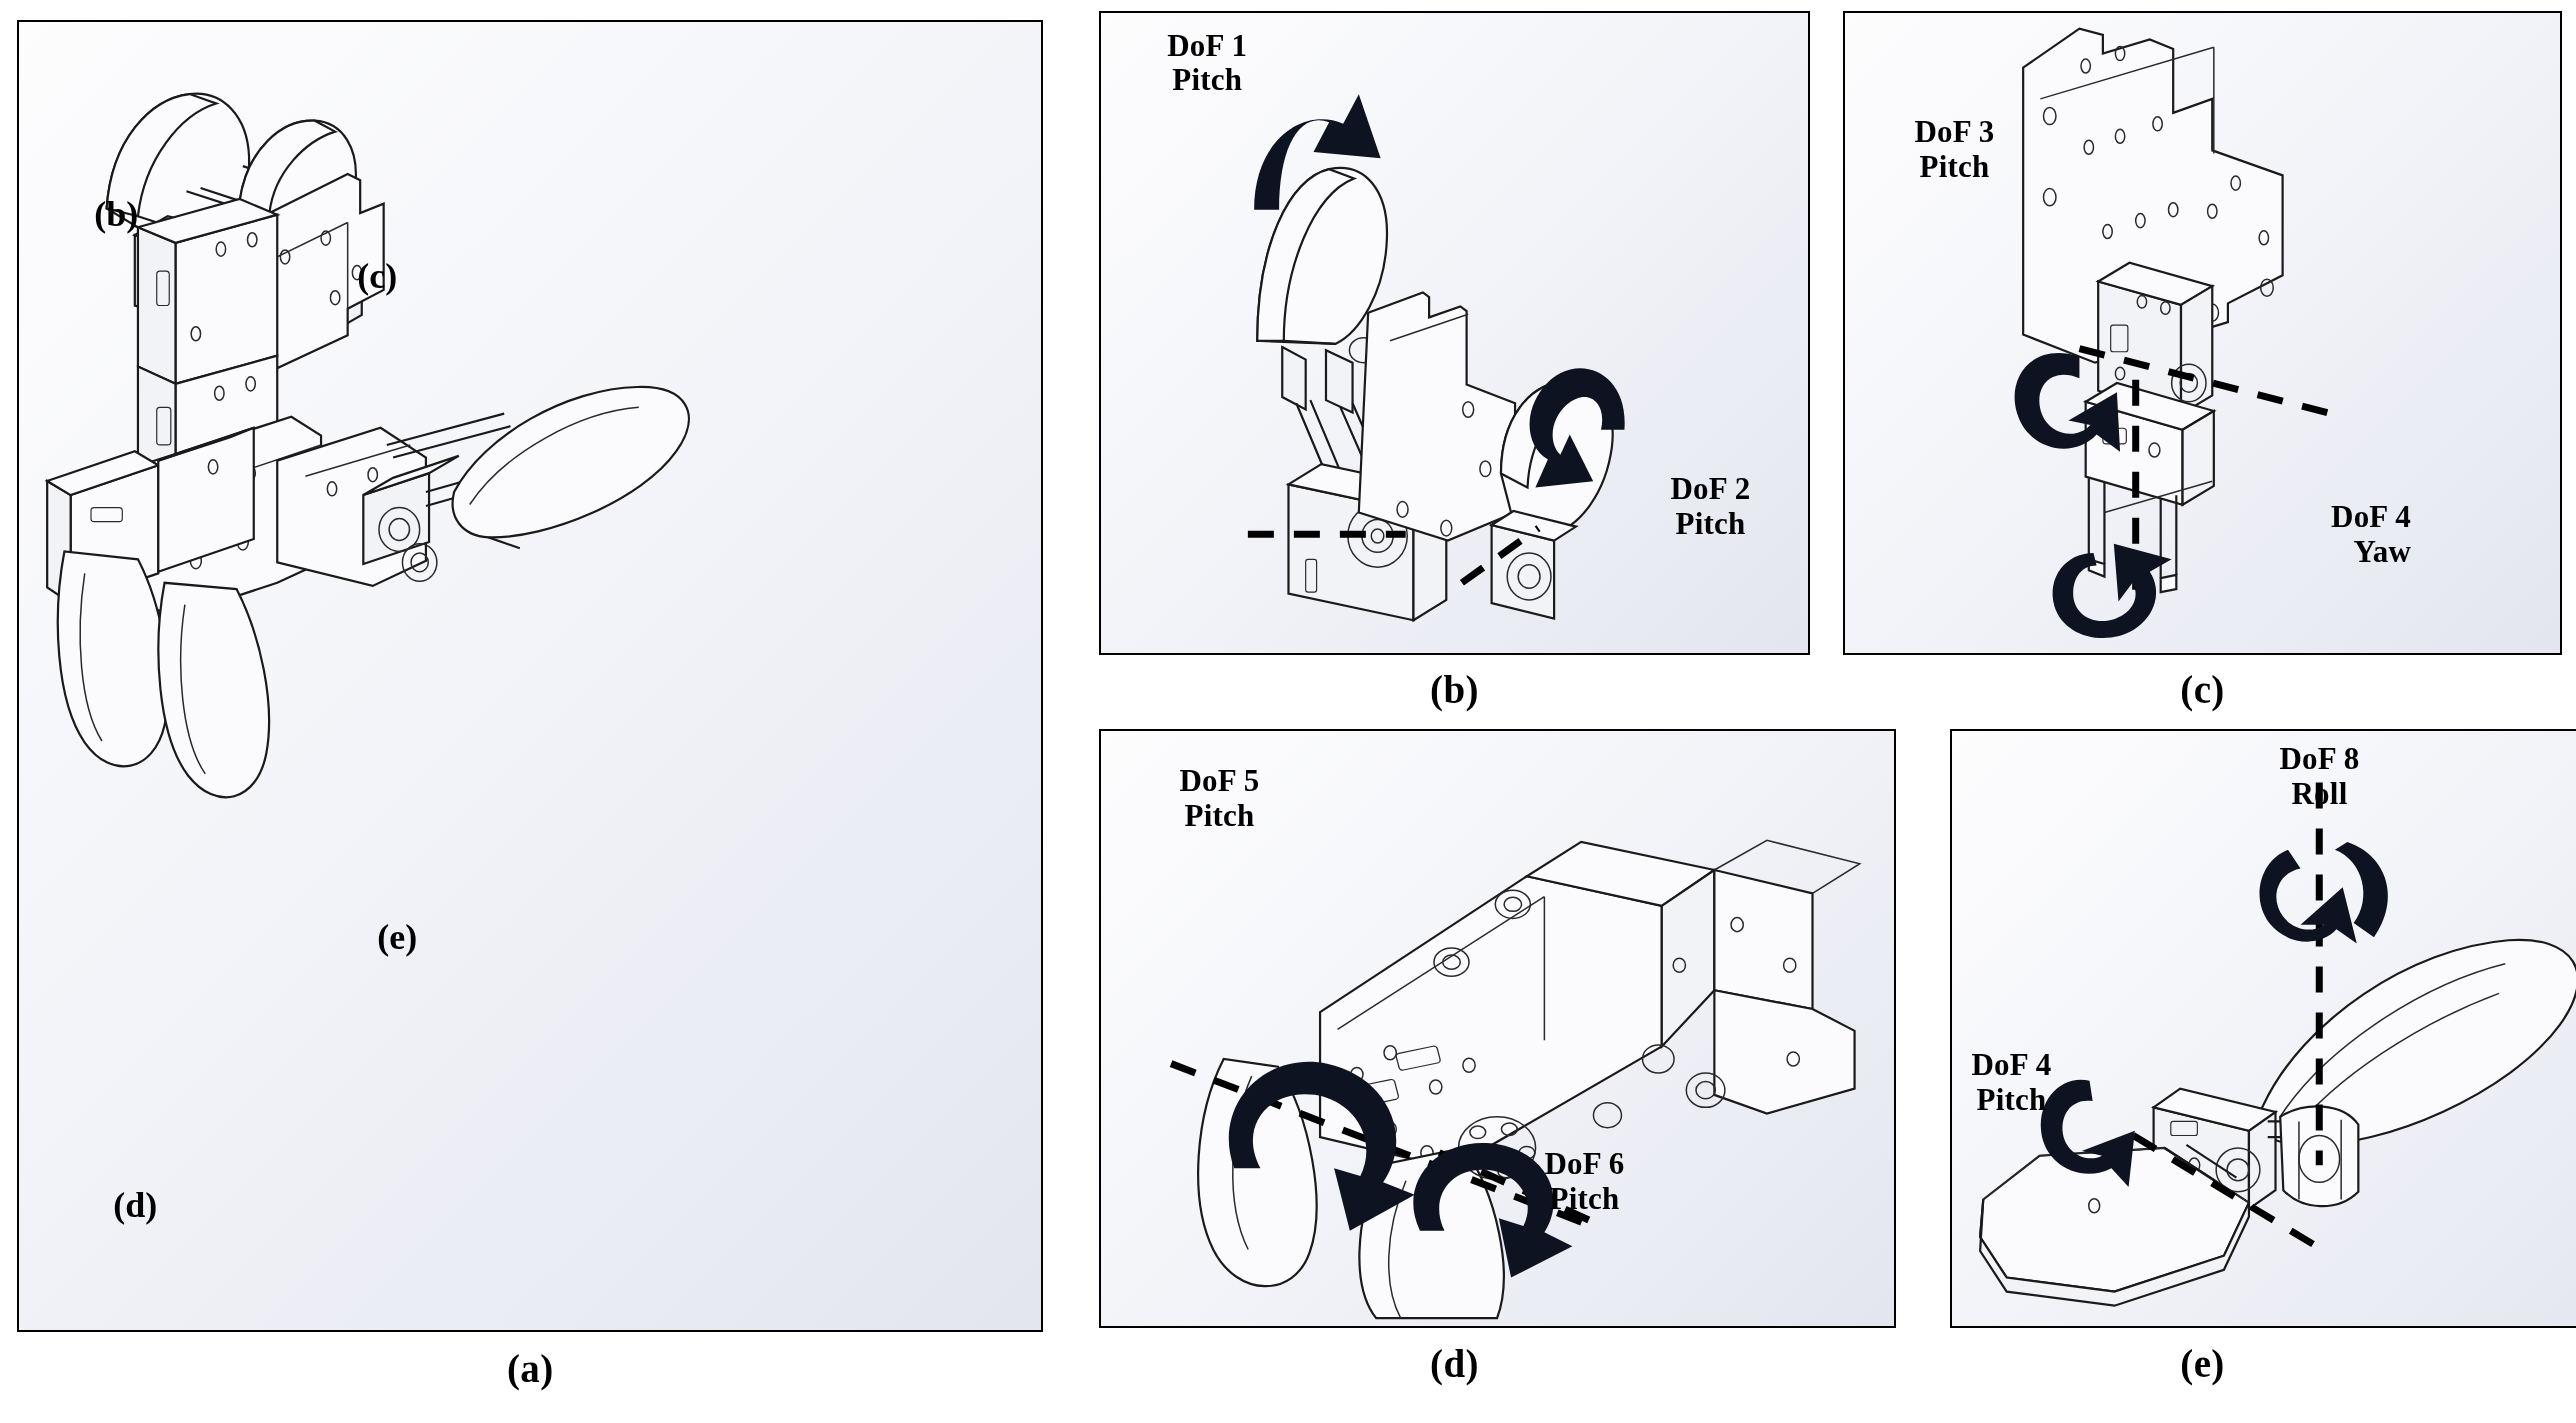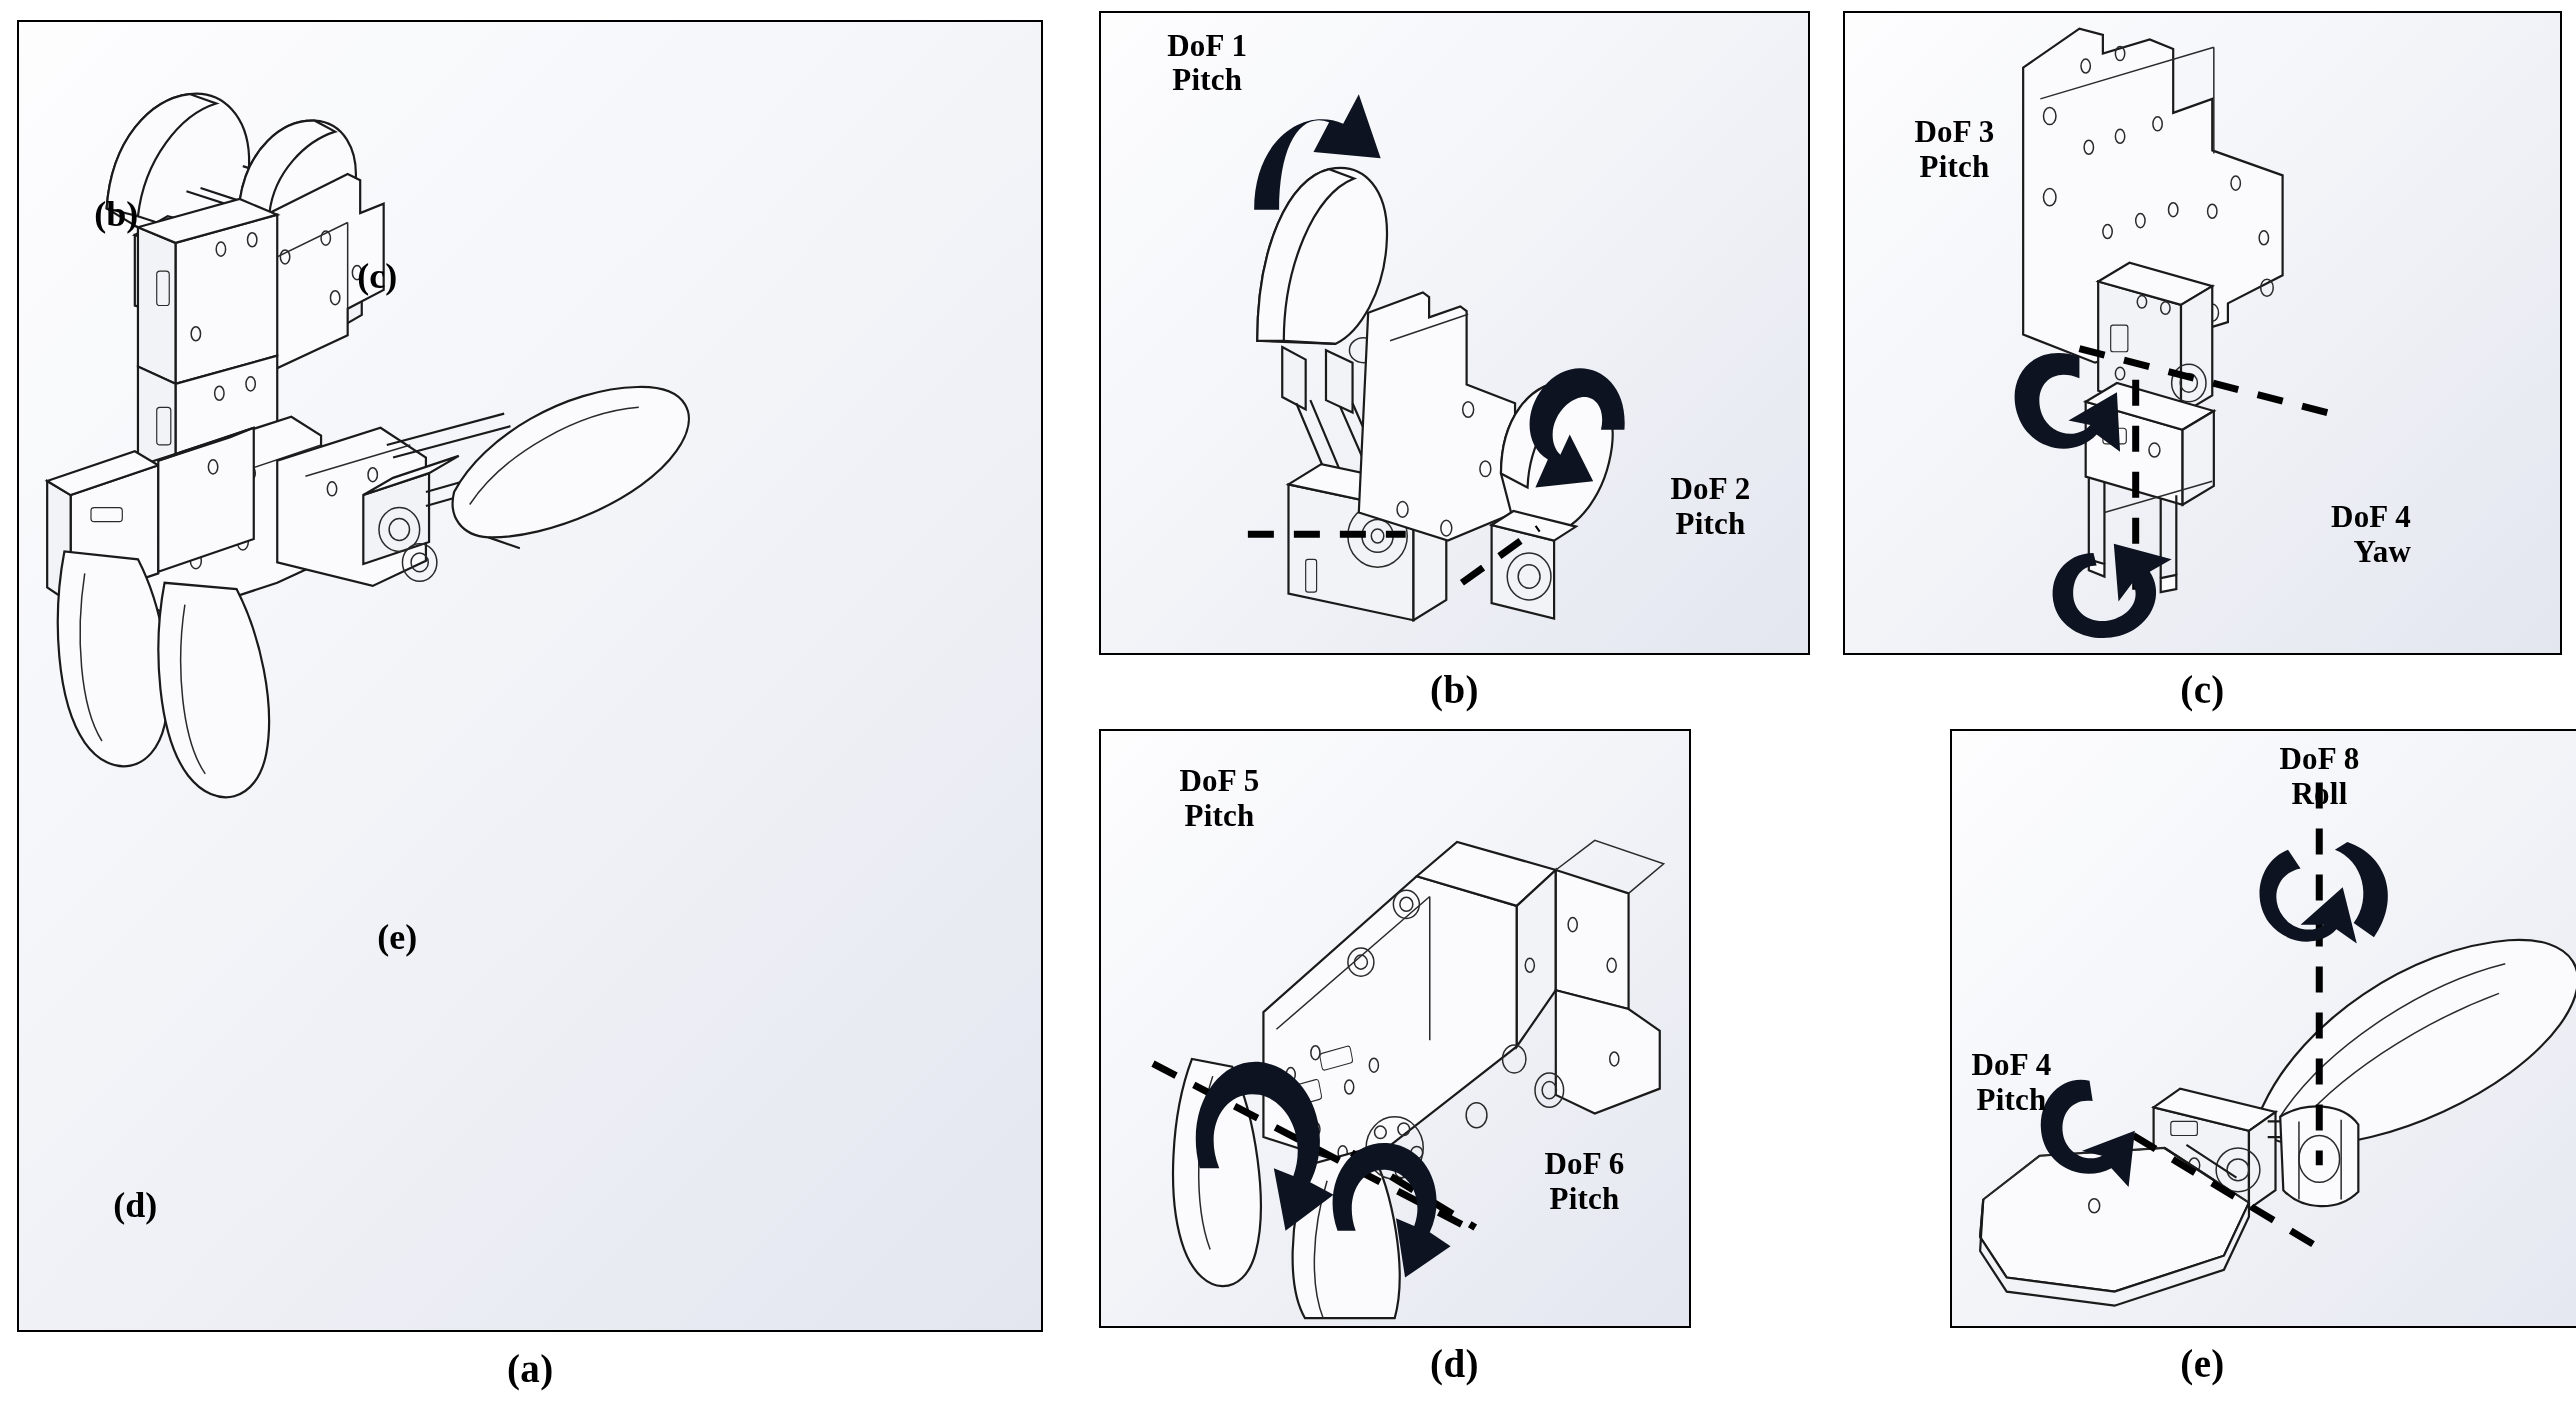--- a/index.html
+++ b/index.html
@@ -18,21 +18,21 @@
   .panel{
     position:absolute;
     border:2.4px solid #000;
     background:linear-gradient(135deg,#fdfdfe 0%,#f4f5f9 42%,#e3e6ef 100%);
     box-sizing:border-box;
     overflow:hidden;
   }
   .panel-a{left:17.3px;top:20.4px;width:1026px;height:1312px;}
   .panel-b{left:1099px;top:11px;width:711px;height:644px;}
   .panel-c{left:1843px;top:11px;width:719px;height:644px;}
-  .panel-d{left:1099px;top:729px;width:592px;height:599px;}
+  .panel-d{left:1099px;top:729px;width:797px;height:599px;}
   .panel-e{left:1950px;top:729px;width:719px;height:599px;}
 
   .caption{
     position:absolute;
     font-weight:bold;
     font-size:39px;
     line-height:1;
     text-align:center;
     letter-spacing:0.4px;
   }

